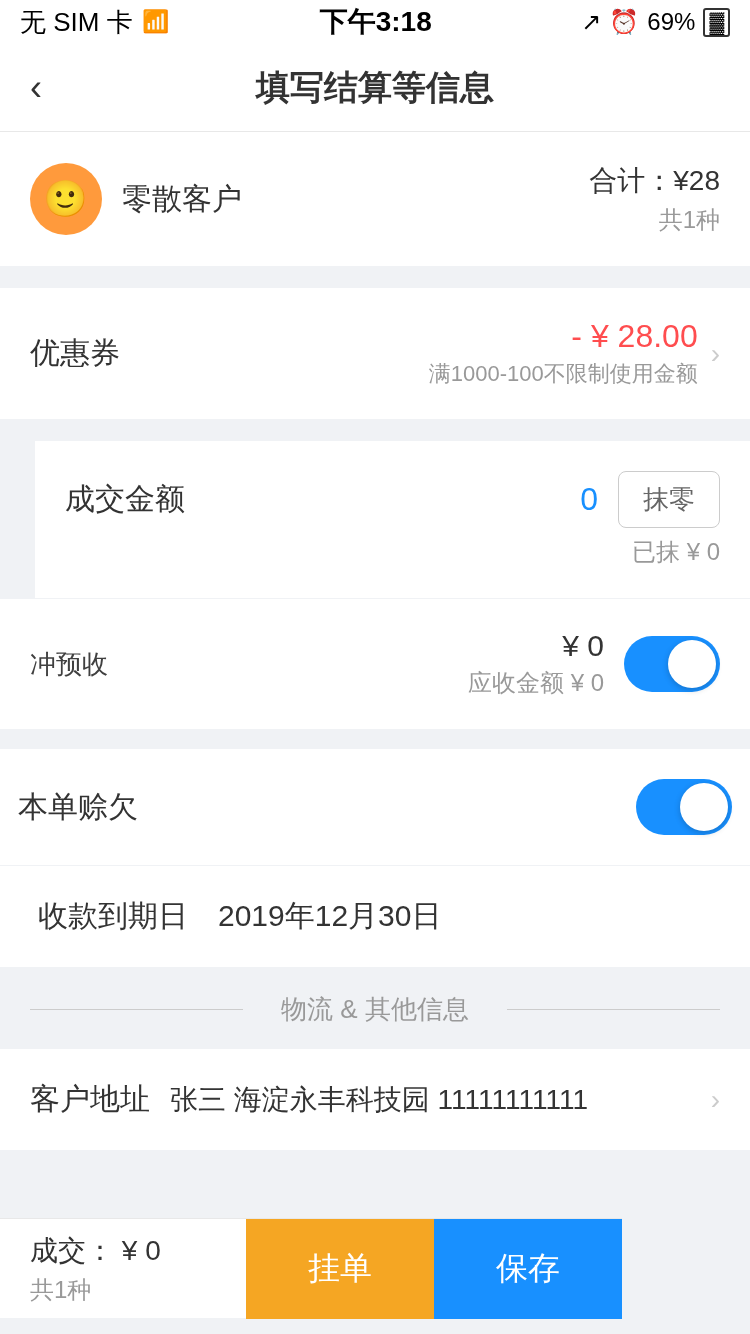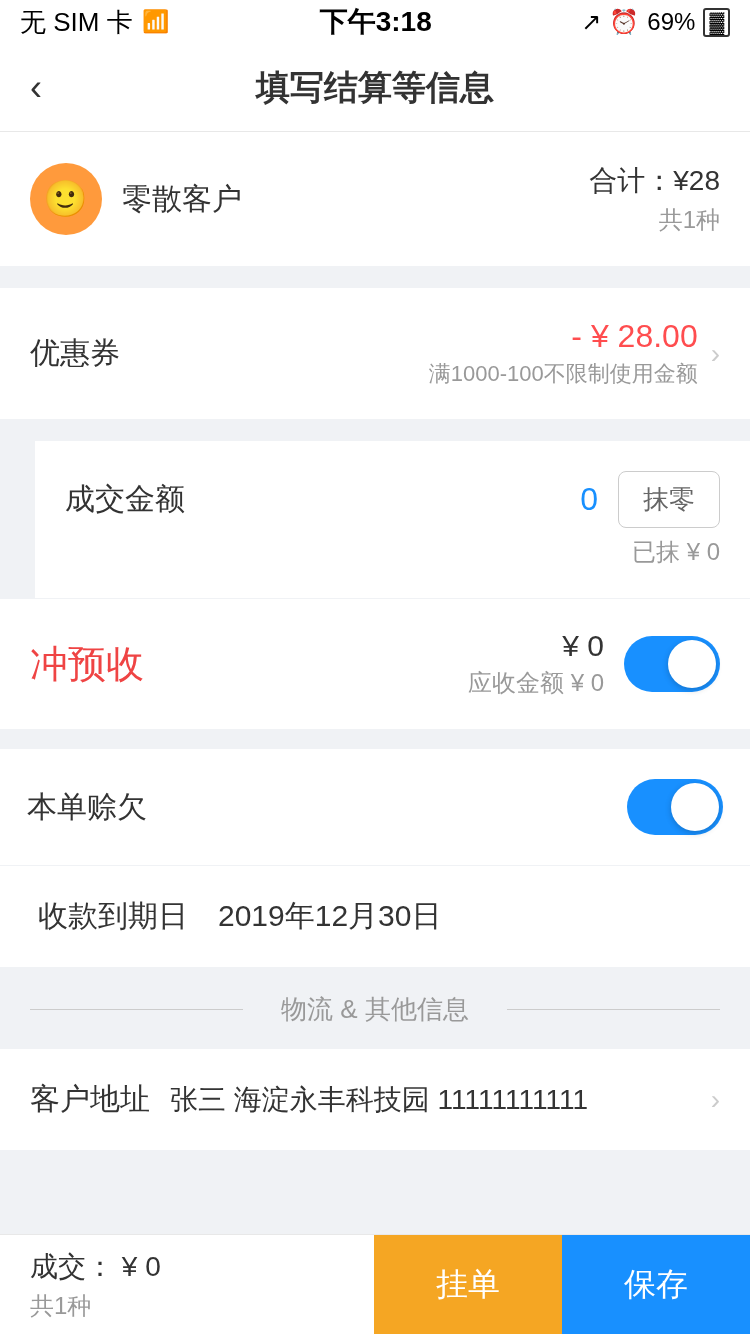--- a/index.html
+++ b/index.html
@@ -211,22 +211,22 @@
       background: white;
       padding: 30px 30px;
       border-top: 1px solid #f0f2f5;
     }
     .prepay-top {
       display: flex;
       align-items: center;
       justify-content: space-between;
     }
     .prepay-label {
-      font-size: 38px;
-      color: #ef4444;
+      font-size: 26px;
+      color: #404040;
     }
     .prepay-right {
       display: flex;
       align-items: center;
       gap: 20px;
     }
     .prepay-amount-col {
       text-align: right;
     }
     .prepay-amount {
@@ -235,21 +235,21 @@
     }
     .prepay-sub {
       font-size: 24px;
       color: #999;
       margin-top: 4px;
     }
 
     
     .debit-section {
       background: white;
-      padding: 30px 27px;
+      padding: 30px 18px;
       display: flex;
       align-items: center;
       justify-content: space-between;
     }
     .debit-label {
       font-size: 30px;
       color: #333;
     }
 
     
@@ -315,23 +315,23 @@
     }
     .address-chevron {
       color: #ccc;
       font-size: 28px;
       margin-left: 10px;
     }
 
     
     .bottom-bar {
       position: fixed;
-      bottom: 0;
+      bottom: 16px;
       left: 0;
-      width: 750px;
+      width: 622px;
       height: 100px;
       background: white;
       display: flex;
       align-items: center;
       border-top: 1px solid #e8e8e8;
     }
     .bottom-info {
       flex: 1;
       padding: 0 30px;
     }

